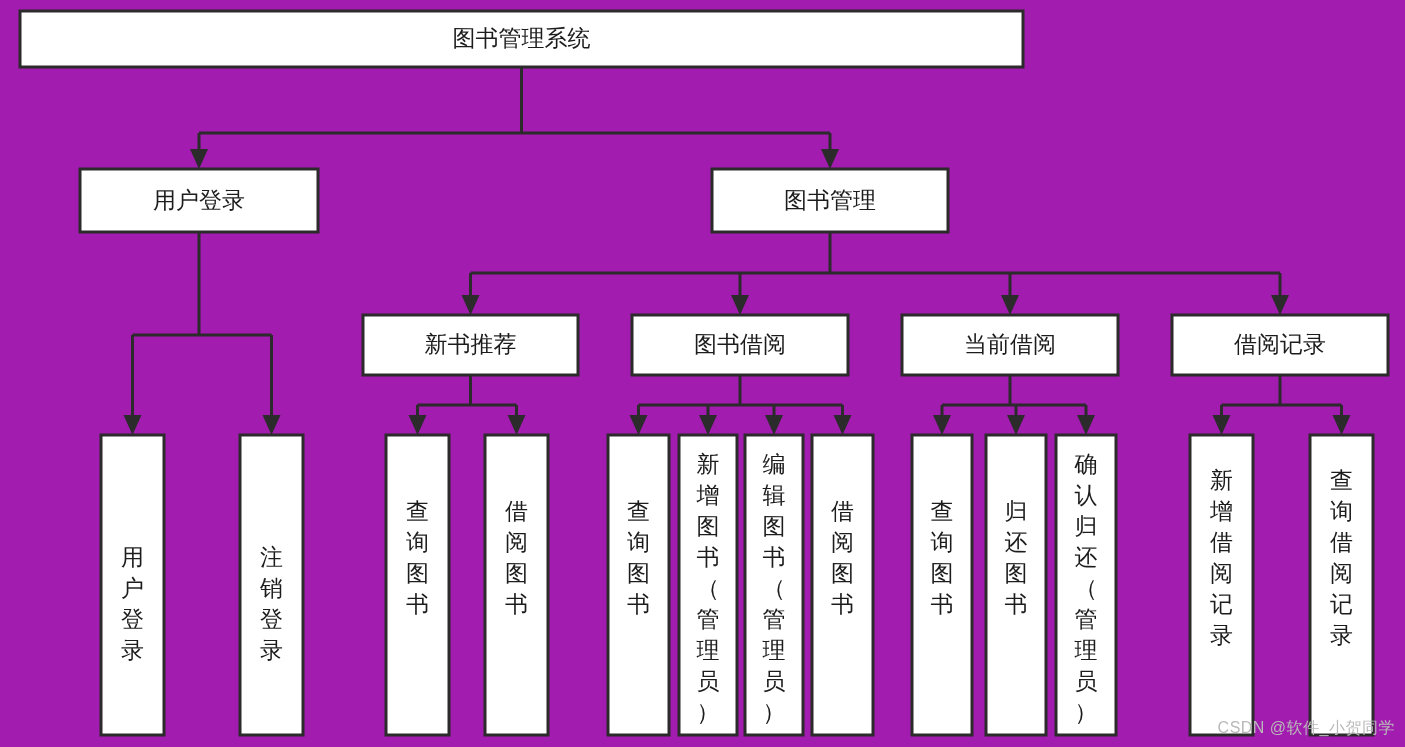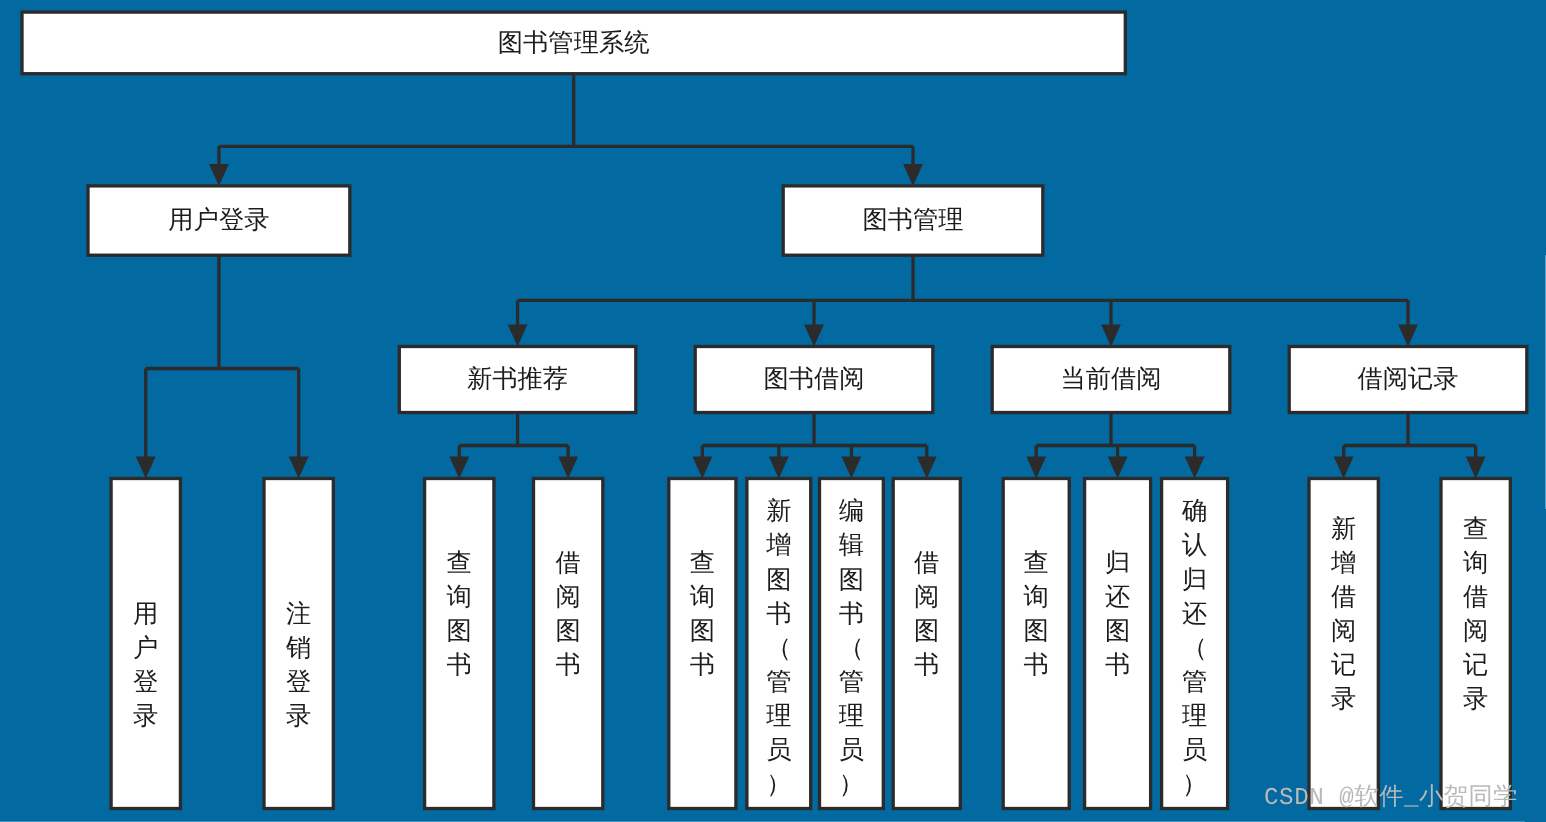--- a/index.html
+++ b/index.html
@@ -10,21 +10,21 @@
   body {
     width: 1405px;
     height: 747px;
     font-family: "Liberation Sans", "DejaVu Sans", sans-serif;
     overflow: hidden;
   }
   #diagram-root {
     position: relative;
     width: 1405px;
     height: 747px;
-    background: #0369a1;
+    background: #a21caf;
   }
   svg.flow {
     position: absolute;
     left: 0;
     top: 0;
     width: 1405px;
     height: 747px;
   }
   .node-rect {
     fill: #ffffff;
@@ -49,24 +49,24 @@
     dominant-baseline: middle;
   }
   .node-label-v {
     font-family: "Liberation Sans", "DejaVu Sans", sans-serif;
     font-size: 23px;
     fill: #1c1c1c;
     text-anchor: middle;
   }
   .watermark {
     position: absolute;
-    right: 25px;
+    right: 10px;
     bottom: 8px;
-    font-family: Liberation Mono, monospace;
-    font-size: 22px;
+    font-family: Liberation Sans, sans-serif;
+    font-size: 16px;
     color: #b9b9b9;
     white-space: nowrap;
     letter-spacing: 0.5px;
   }
 </style>
 </head>
 <body>
 
 <div id="diagram-root">
   <svg class="flow" viewBox="0 0 1405 747">

